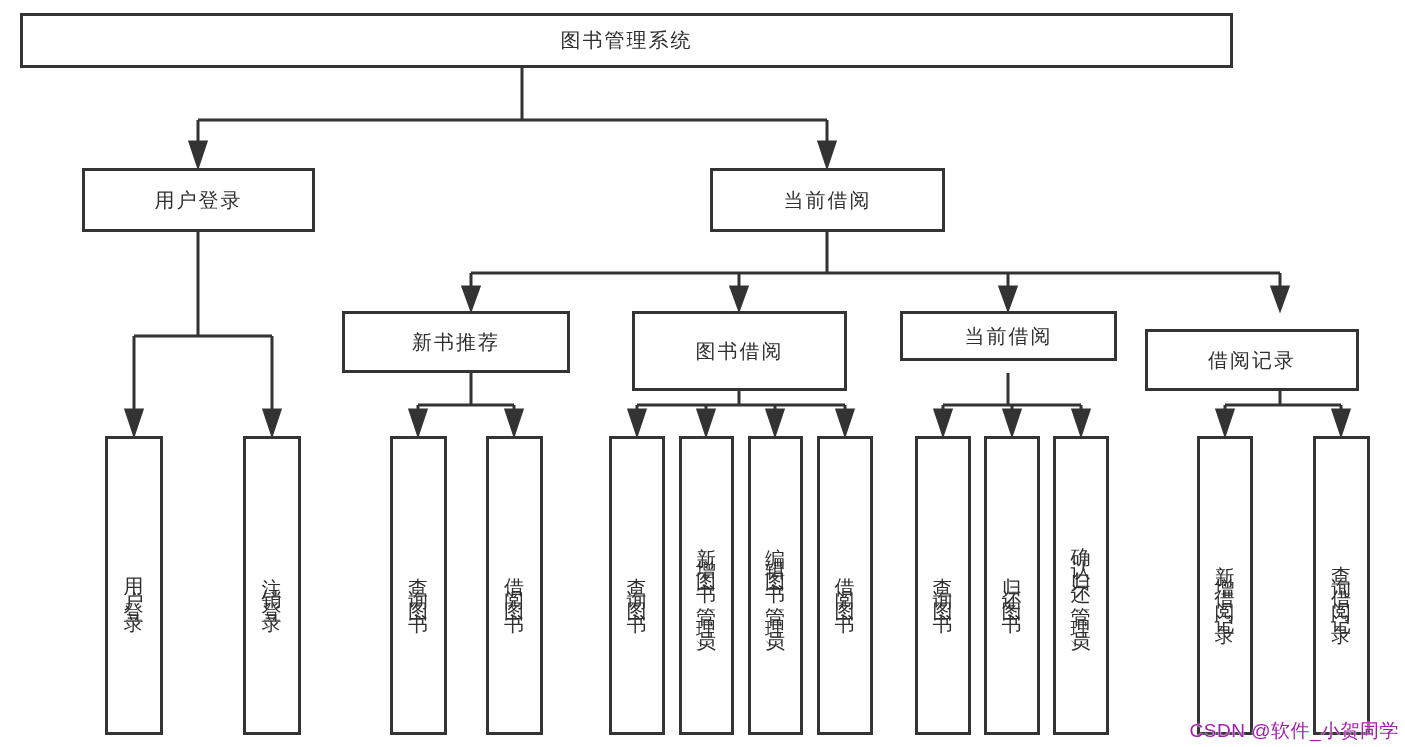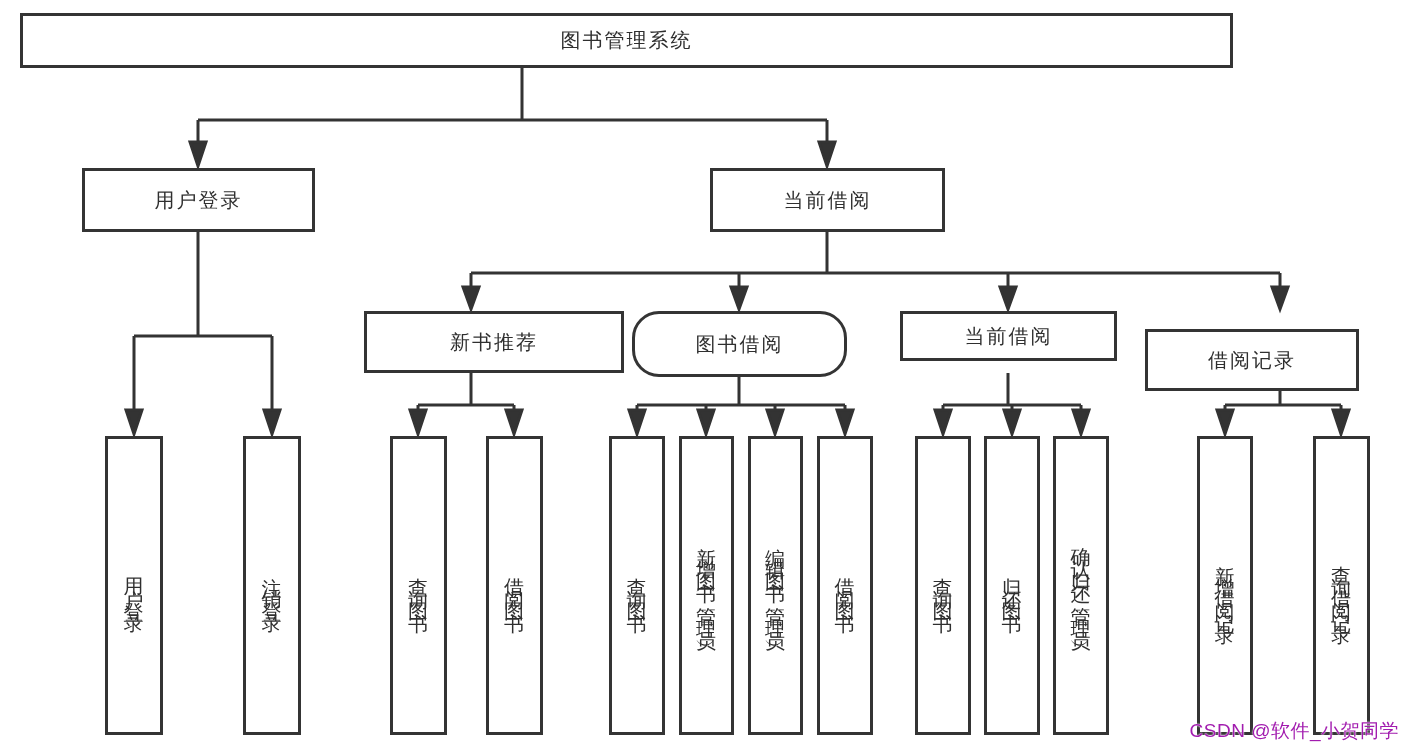--- a/index.html
+++ b/index.html
@@ -33,22 +33,22 @@
     writing-mode: vertical-rl;
     text-orientation: mixed;
     font-size: 20px;
     letter-spacing: 12px;
     line-height: 1;
   }
   
   .n-root           { left: 20px;   top: 13px;  width: 1213px; height: 55px; }
   .n-user-login     { left: 82px;   top: 168px; width: 233px;  height: 64px; }
   .n-book-mgmt      { left: 710px;  top: 168px; width: 235px;  height: 64px; }
-  .n-new-book-rec   { left: 364px;  top: 311px; width: 260px;  height: 62px; }
-  .n-book-borrow    { left: 632px;  top: 311px; width: 215px;  height: 66px; border-radius: 27px; }
+  .n-new-book-rec   { left: 342px;  top: 311px; width: 228px;  height: 62px; }
+  .n-book-borrow    { left: 632px;  top: 311px; width: 215px;  height: 80px; }
   .n-current-borrow { left: 900px;  top: 311px; width: 217px;  height: 50px; }
   .n-borrow-record  { left: 1145px; top: 311px; width: 214px;  height: 62px; margin-top: 18px; }
   
   .leaf { top: 436px; height: 299px; }
   .n-leaf-user-login          { left: 105px;  width: 58px; }
   .n-leaf-logout              { left: 243px;  width: 58px; }
   .n-leaf-query-book-rec      { left: 390px;  width: 57px; }
   .n-leaf-borrow-book-rec     { left: 486px;  width: 57px; }
   .n-leaf-query-book-borrow   { left: 609px;  width: 56px; }
   .n-leaf-add-book            { left: 679px;  width: 55px; }

